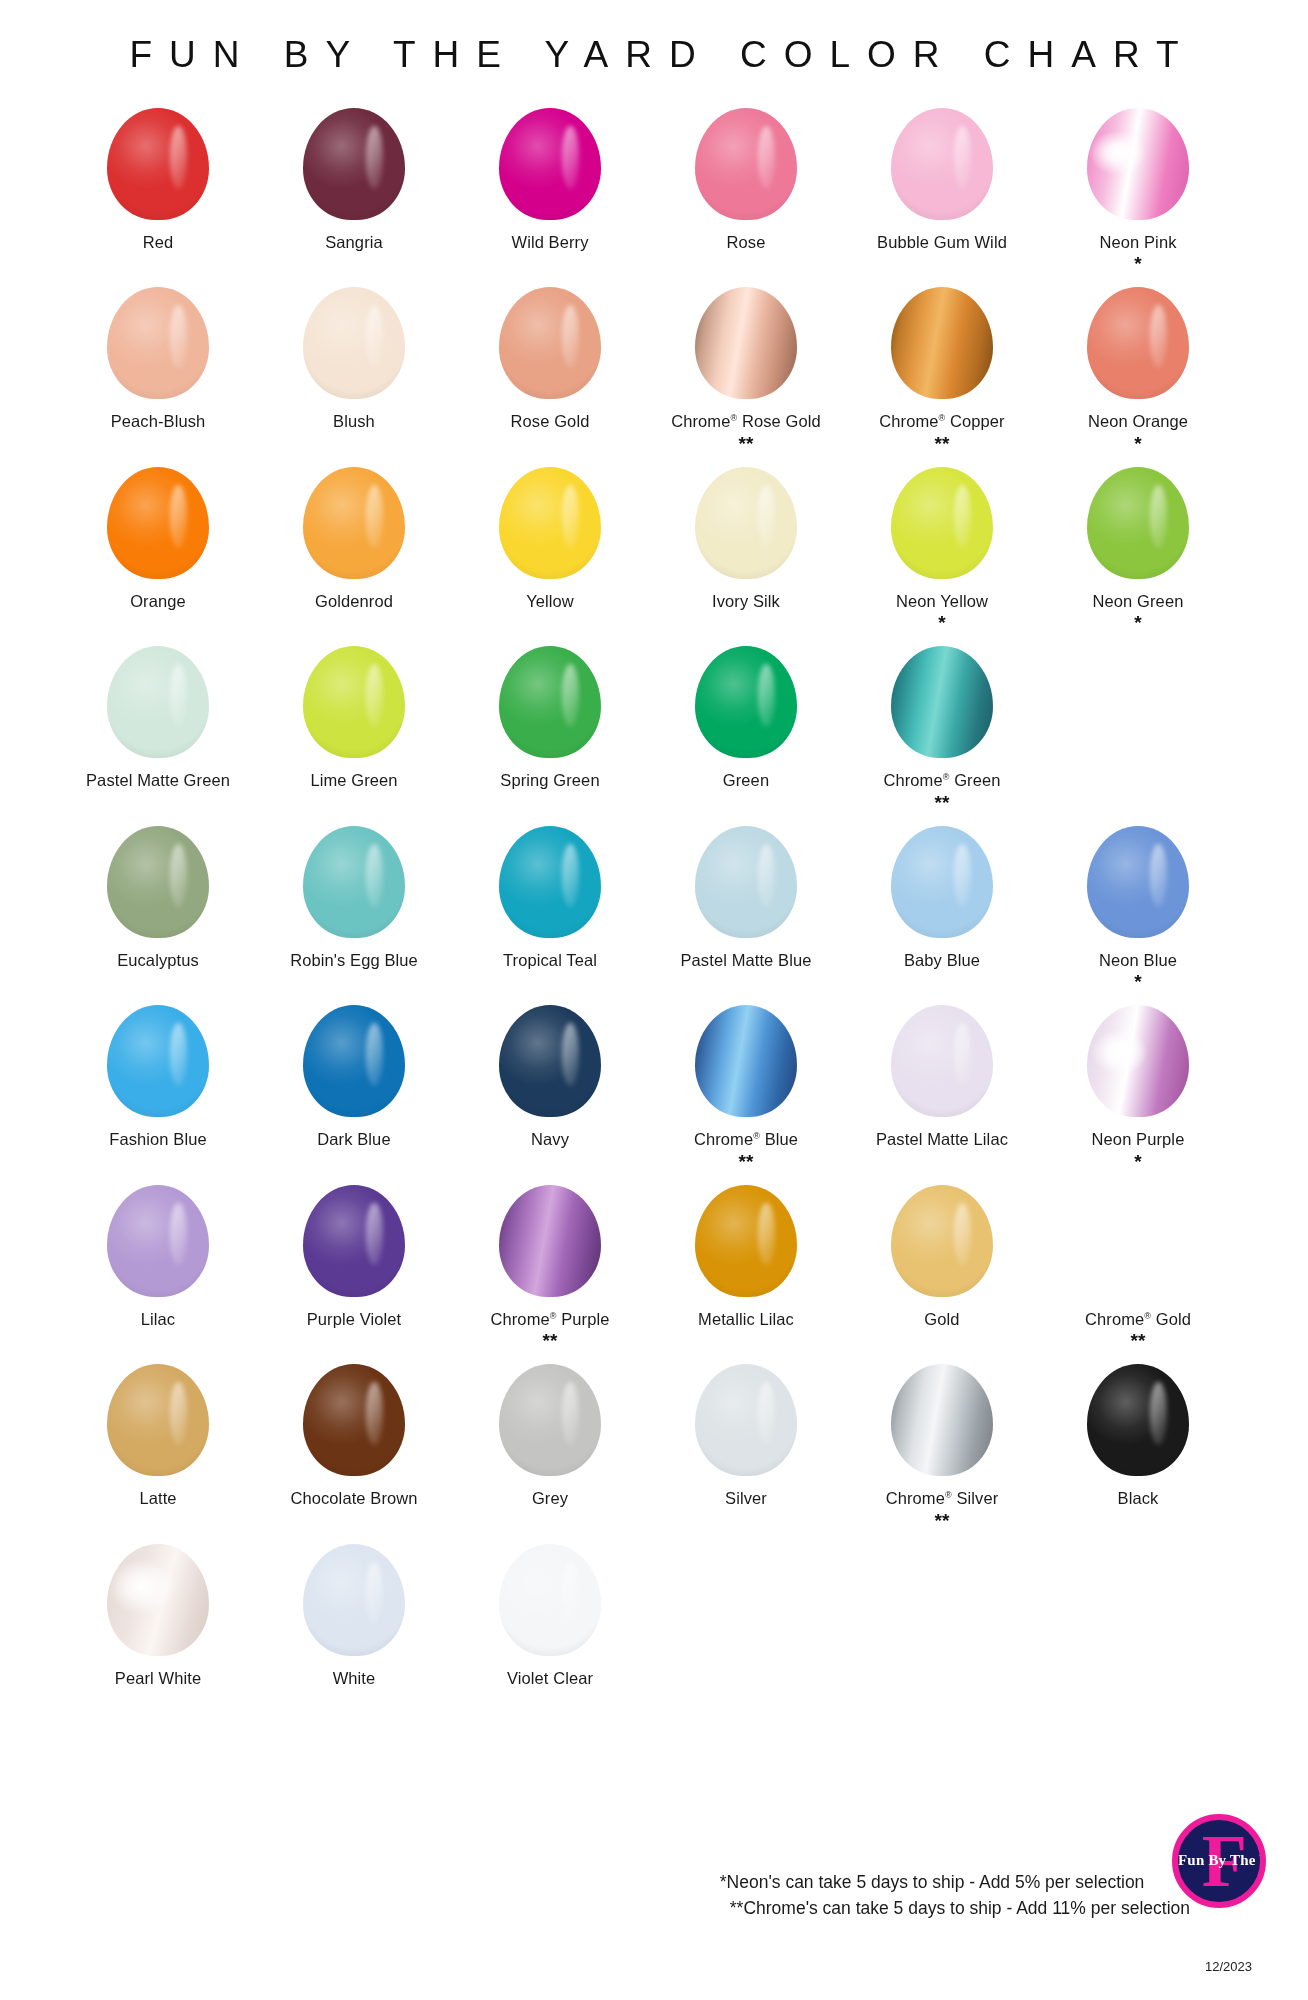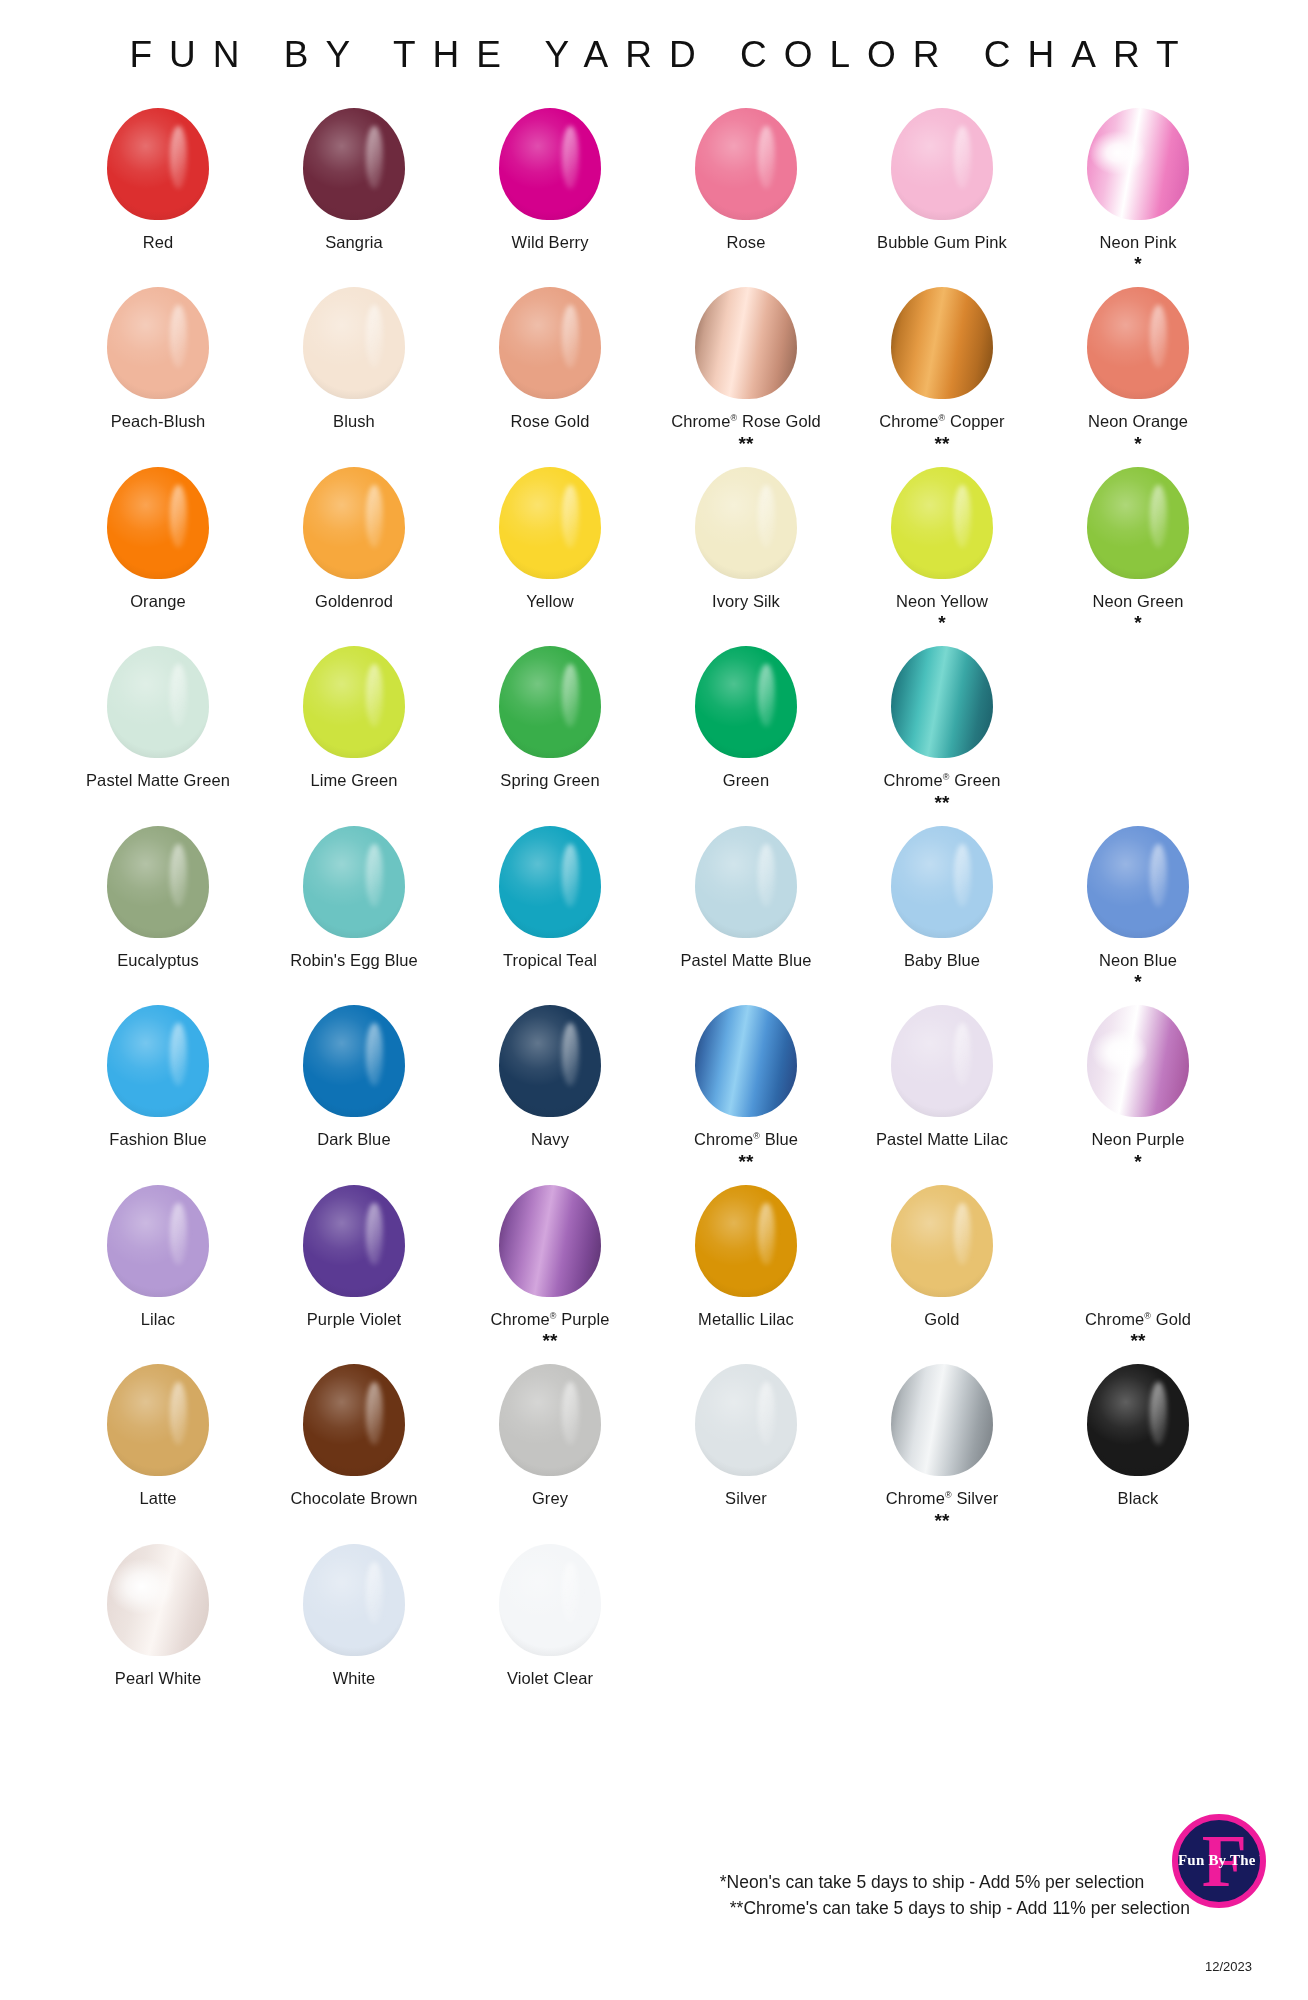--- a/index.html
+++ b/index.html
@@ -200,21 +200,21 @@
       <div class="cell">
         <div class="swatch-wrap">
           <div class="swatch" style="background: radial-gradient(70% 62% at 38% 34%, rgba(255, 255, 255, 0.3) 0%, rgba(255, 255, 255, 0.08) 38%, rgba(255, 255, 255, 0) 62%), radial-gradient(88% 80% at 50% 46%, rgb(238, 120, 152) 58%, rgba(0, 0, 0, 0.18) 100%), rgb(238, 120, 152);"></div>
         </div>
         <div class="label">Rose</div>
       </div>
       <div class="cell">
         <div class="swatch-wrap">
           <div class="swatch" style="background: radial-gradient(70% 62% at 38% 34%, rgba(255, 255, 255, 0.3) 0%, rgba(255, 255, 255, 0.08) 38%, rgba(255, 255, 255, 0) 62%), radial-gradient(88% 80% at 50% 46%, rgb(246, 184, 212) 58%, rgba(0, 0, 0, 0.18) 100%), rgb(246, 184, 212);"></div>
         </div>
-        <div class="label">Bubble Gum Pink</div>
+        <div class="label">Bubble Gum Wild</div>
       </div>
       <div class="cell">
         <div class="swatch-wrap">
           <div class="swatch no-gloss" style="background: radial-gradient(48% 34% at 30% 40%, rgb(255, 255, 255) 0%, rgba(255, 255, 255, 0.85) 22%, rgba(255, 255, 255, 0) 58%), linear-gradient(100deg, rgb(239, 126, 192) 0%, rgb(246, 188, 223) 26%, rgb(255, 255, 255) 44%, rgb(239, 126, 192) 74%, rgb(217, 95, 174) 100%);"></div>
         </div>
         <div class="label">Neon Pink</div>
         <div class="stars">*</div>
       </div>
     </div>
     <div class="row">

